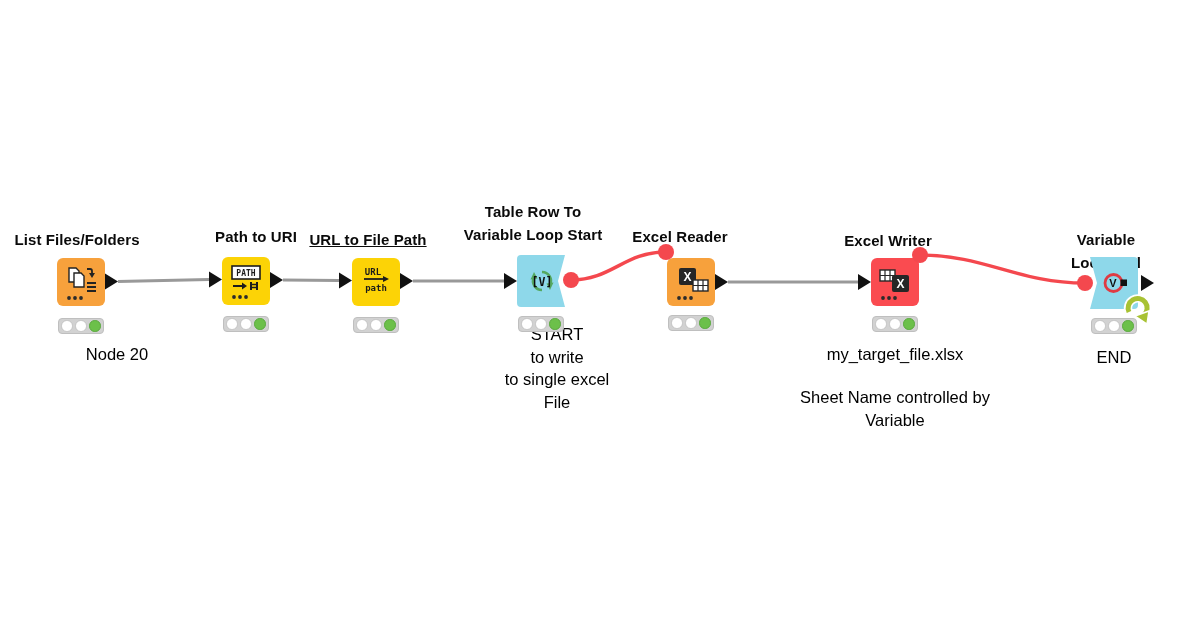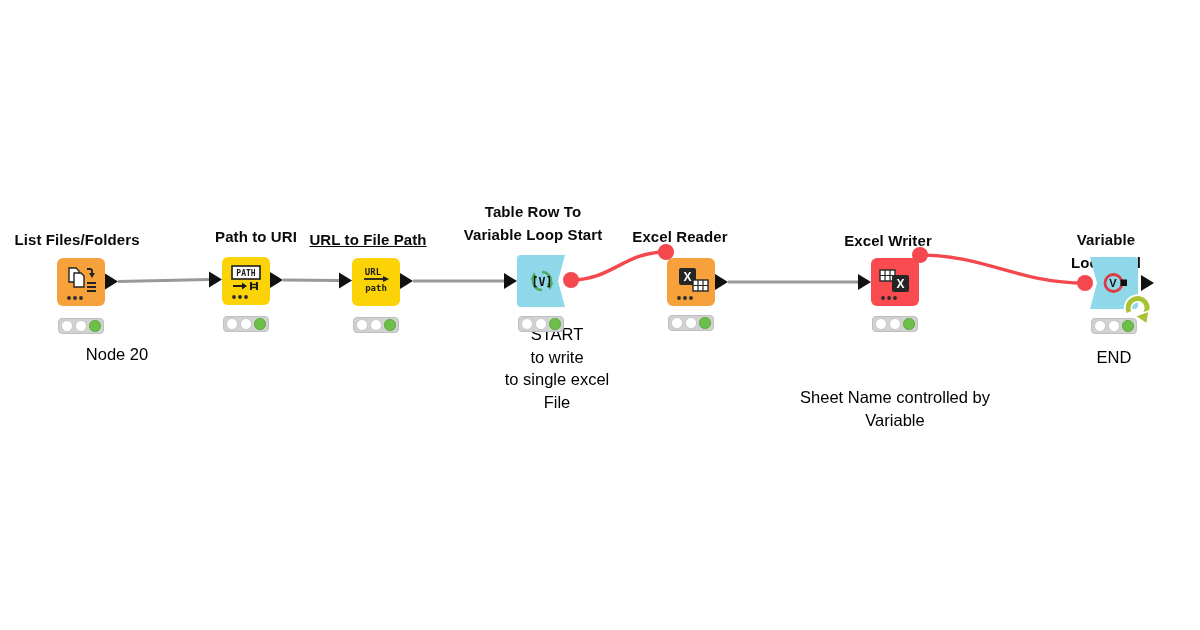--- a/index.html
+++ b/index.html
@@ -161,20 +161,21 @@
     <span class="light"></span>
       <span class="light"></span>
       <span class="light green"></span>
   </div>
 
   <div class="node-caption" style="left:81px;top:343px;margin-left:36px;">Node 20</div>
   <div class="node-caption" style="left:541px;top:323px;margin-left:16px;">START
 to write
 to single excel
 File</div>
+  <div class="node-caption" style="left:895px;top:343px;">my_target_file.xlsx</div>
   <div class="node-caption" style="left:895px;top:386px;">Sheet Name controlled by
 Variable</div>
   <div class="node-caption" style="left:1114px;top:346px;">END</div>
 
   <svg id="wires" width="1200" height="630" viewBox="0 0 1200 630">
 
     <line x1="118" y1="281.5" x2="209" y2="279.5" stroke="#999999" stroke-width="3"></line>
     <line x1="283" y1="280" x2="339" y2="280.5" stroke="#999999" stroke-width="3"></line>
     <line x1="413" y1="281" x2="504" y2="281" stroke="#999999" stroke-width="3"></line>
     <line x1="728" y1="282" x2="858" y2="282" stroke="#999999" stroke-width="3"></line>

